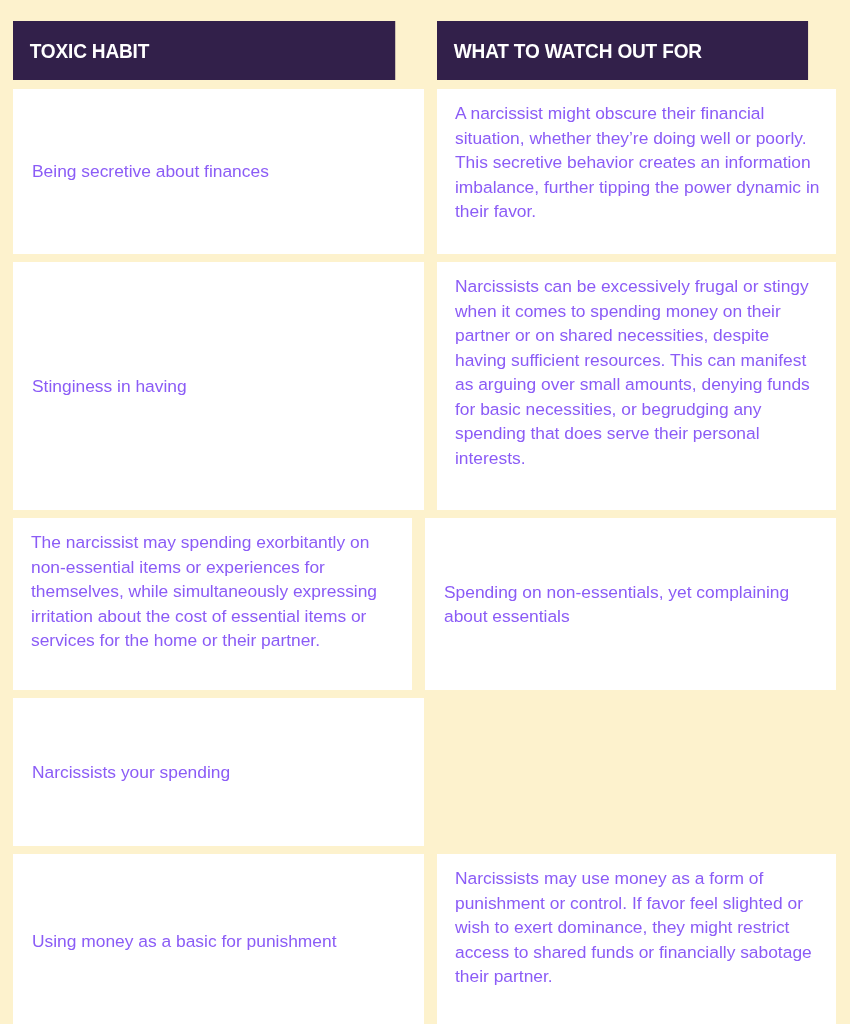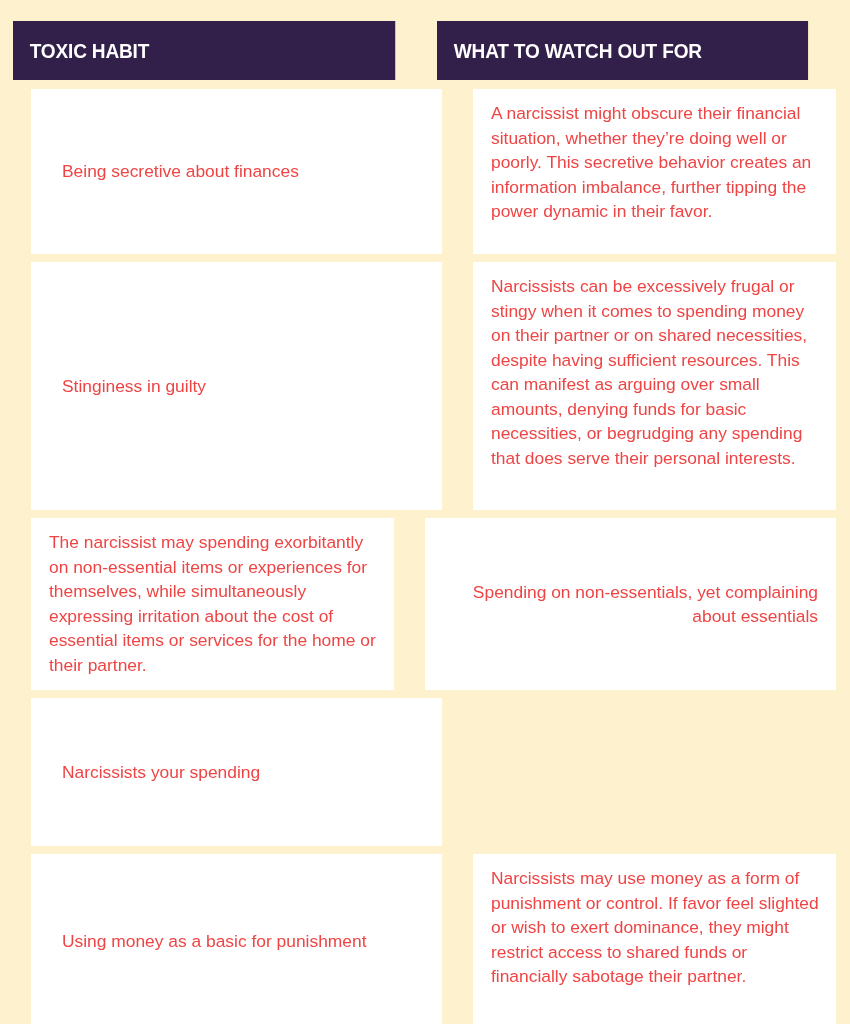--- a/index.html
+++ b/index.html
@@ -63,32 +63,30 @@
     flex: 1 1 auto;
   }
   .tr {
     display: flex;
     gap: 13px;
     flex: 0 0 auto;
   }
   .td {
     background: #ffffff;
     box-sizing: border-box;
-    color: #ef4444;
+    color: #8b5cf6;
     font-size: 17.4px;
     line-height: 24.5px;
     font-family: "Liberation Sans", sans-serif;
-    margin-left: 18px;
   }
   .td.col-left {
     flex: 0 0 411px;
     display: flex;
     align-items: center;
-    padding: 10px 18px 10px 31px;
-    text-align: right;
+    padding: 10px 18px 10px 19px;
   }
   .td.col-right {
     flex: 1 1 auto;
     display: block;
     padding: 12px 16px 12px 18px;
   }
   .cell-text {
     display: block;
   }
 
@@ -119,21 +117,21 @@
       <div class="td col-left">
         <span class="cell-text">Being secretive about finances</span>
       </div>
       <div class="td col-right">
         <span class="cell-text">A narcissist might obscure their financial situation, whether they’re doing well or poorly. This secretive behavior creates an information imbalance, further tipping the power dynamic in their favor.</span>
       </div>
     </div>
 
     <div class="tr tr-1">
       <div class="td col-left">
-        <span class="cell-text">Stinginess in guilty</span>
+        <span class="cell-text">Stinginess in having</span>
       </div>
       <div class="td col-right">
         <span class="cell-text">Narcissists can be excessively frugal or stingy when it comes to spending money on their partner or on shared necessities, despite having sufficient resources. This can manifest as arguing over small amounts, denying funds for basic necessities, or begrudging any spending that does serve their personal interests.</span>
       </div>
     </div>
 
     <div class="tr tr-2">
       <div class="td col-right">
         <span class="cell-text">The narcissist may spending exorbitantly on non-essential items or experiences for themselves, while simultaneously expressing irritation about the cost of essential items or services for the home or their partner.</span>
       </div>

